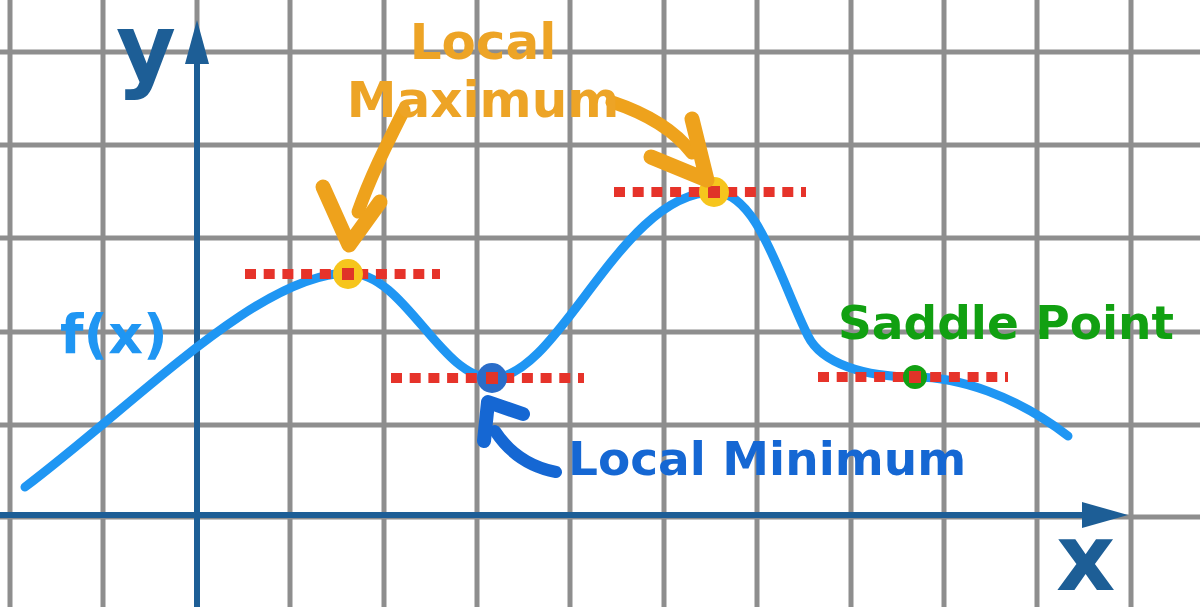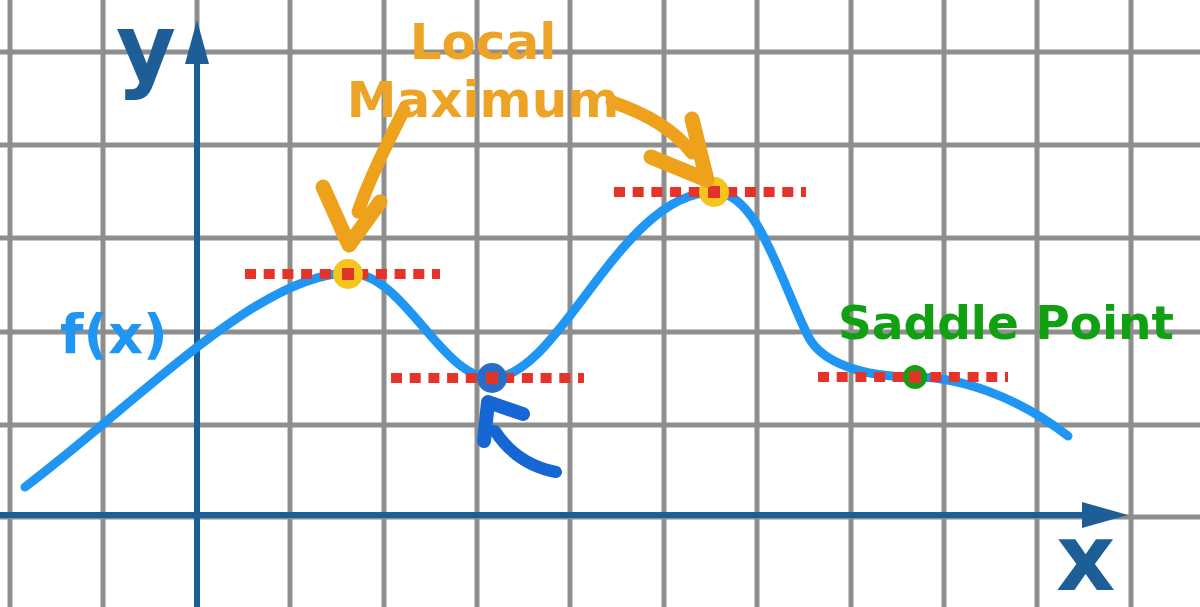--- a/index.html
+++ b/index.html
@@ -76,15 +76,16 @@
 
   <div class="lbl" id="lbl-y" style="color: rgb(29, 94, 150);">y</div>
 
   <div class="lbl" id="lbl-x" style="color: rgb(29, 94, 150);">x</div>
 
   <div class="lbl" id="lbl-max" style="color: rgb(237, 164, 38);">Local
 Maximum</div>
 
   <div class="lbl" id="lbl-fx" style="color: rgb(31, 150, 243);">f(x)</div>
 
+  <div class="lbl" id="lbl-min" style="color: rgb(21, 103, 211);">Local Minimum</div>
 
   <div class="lbl" id="lbl-saddle" style="color: rgb(17, 160, 17);">Saddle Point</div>
 </div>
 
 </body></html>

